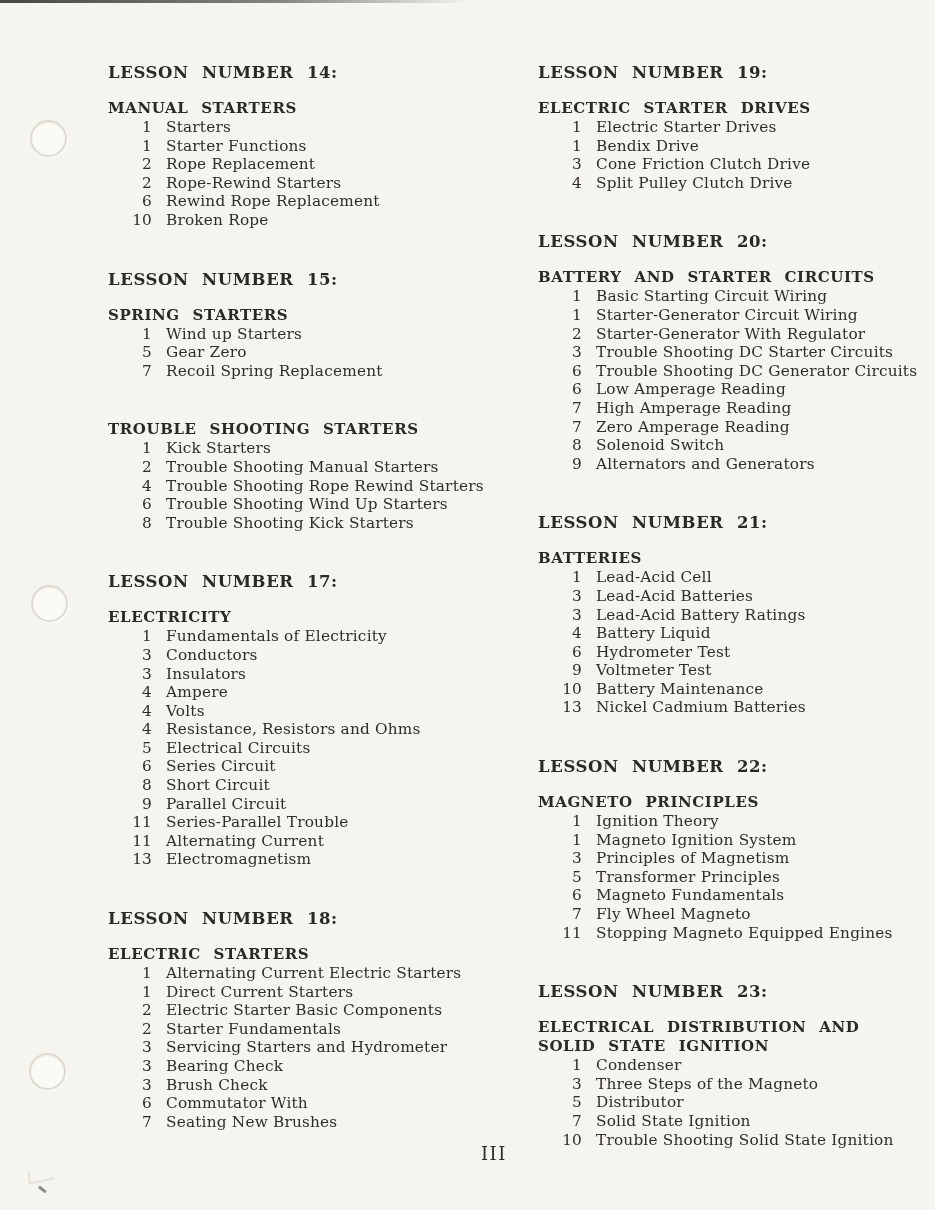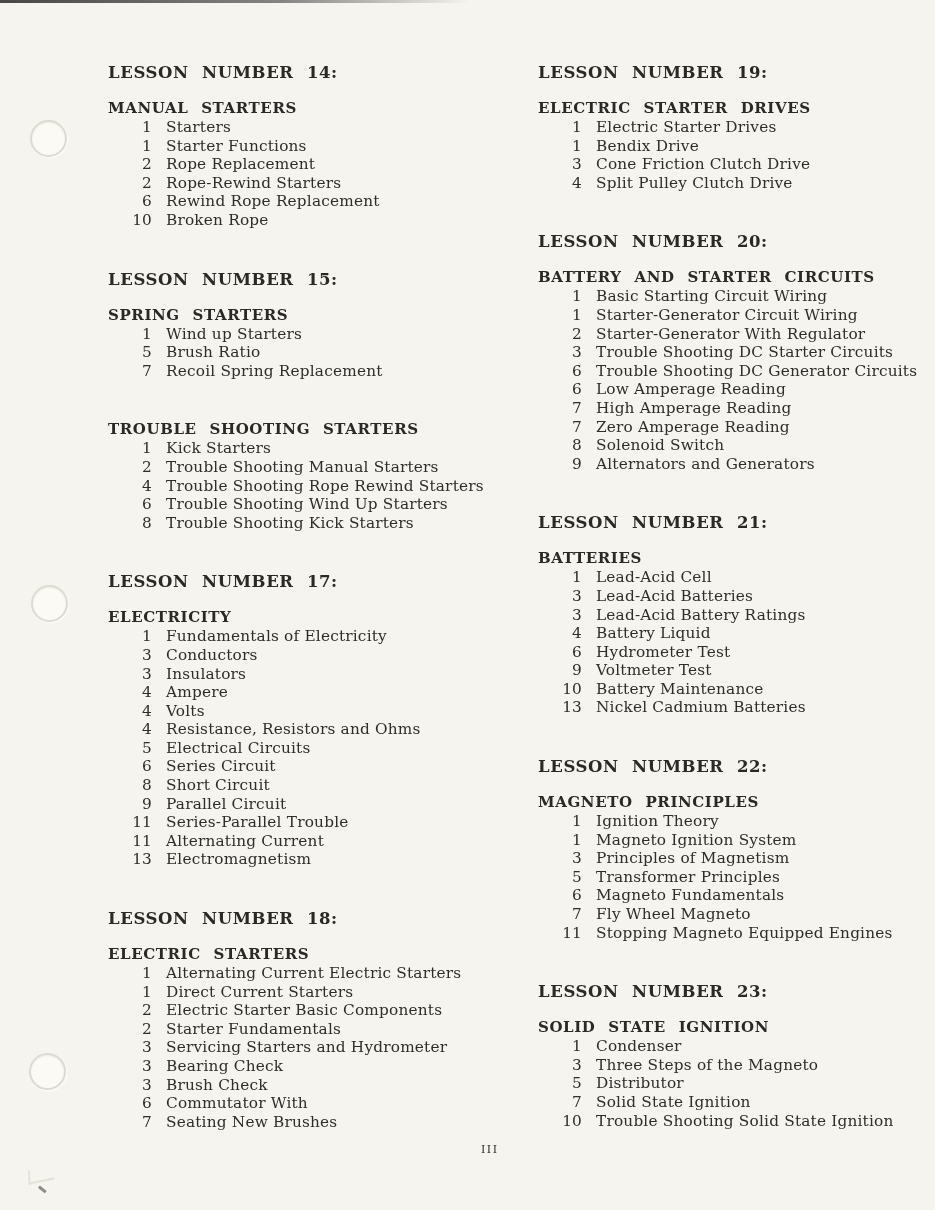--- a/index.html
+++ b/index.html
@@ -98,21 +98,21 @@
   }
   .topic {
     margin-left: 14px;
     white-space: nowrap;
   }
 
   .page-number {
     position: absolute;
     left: 481px;
     top: 1143px;
-    font-size: 11px;
+    font-size: 18px;
     font-weight: normal;
     letter-spacing: 1.5px;
     color: #2f2d2a;
   }
 </style>
 </head>
 <body>
 
 <div class="page">
 
@@ -164,21 +164,21 @@
     <h3 class="lesson-title">
           <div class="title-line">SPRING STARTERS</div>
         </h3>
     <ul class="toc-list">
           <li class="toc-entry">
             <span class="pg">1</span>
             <span class="topic">Wind up Starters</span>
           </li>
           <li class="toc-entry">
             <span class="pg">5</span>
-            <span class="topic">Brush Ratio</span>
+            <span class="topic">Gear Zero</span>
           </li>
           <li class="toc-entry">
             <span class="pg">7</span>
             <span class="topic">Recoil Spring Replacement</span>
           </li>
         </ul>
   </section>
 
   <section class="lesson">
     <h3 class="lesson-title">
@@ -463,20 +463,21 @@
           <li class="toc-entry">
             <span class="pg">11</span>
             <span class="topic">Stopping Magneto Equipped Engines</span>
           </li>
         </ul>
   </section>
 
   <section class="lesson">
     <h2 class="lesson-label">LESSON NUMBER 23:</h2>
     <h3 class="lesson-title">
+          <div class="title-line">ELECTRICAL DISTRIBUTION AND</div>
           <div class="title-line">SOLID STATE IGNITION</div>
         </h3>
     <ul class="toc-list">
           <li class="toc-entry">
             <span class="pg">1</span>
             <span class="topic">Condenser</span>
           </li>
           <li class="toc-entry">
             <span class="pg">3</span>
             <span class="topic">Three Steps of the Magneto</span>

